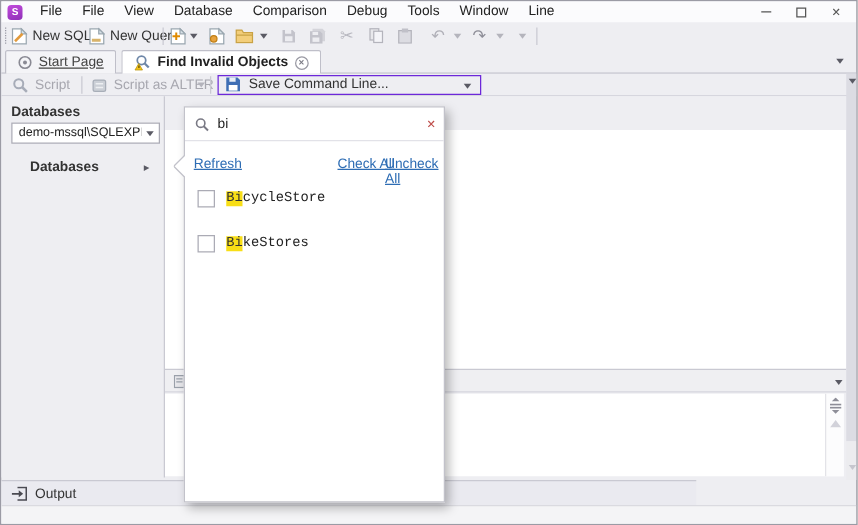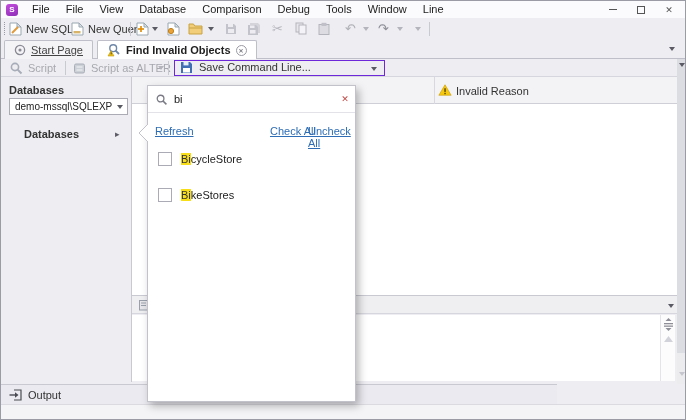--- a/index.html
+++ b/index.html
@@ -75,21 +75,21 @@
 
   
   .popup { left:146px; top:84px; width:209px; height:317px; background:#fff; border:1px solid #C2C2CA;
            box-shadow:3px 4px 8px rgba(0,0,0,0.28); z-index:100; }
   .search-row { left:0; top:0; width:207px; height:27px; border-bottom:1px solid #E2E2E8; display:flex; align-items:center; }
   .search-input { border:none; outline:none; flex:1; font-family:"Liberation Sans",sans-serif; font-size:11px; color:#222; height:20px; }
   .clear-x { width:20px; text-align:center; color:#BE4B48; font-size:9px; }
   .link { color:#2E6DB4; text-decoration:underline; }
   .db-row { position:absolute; left:0; width:207px; height:21px; display:flex; align-items:center; }
   .cbx { appearance:none; -webkit-appearance:none; width:14px; height:14px; border:1px solid #ABABB5; background:#fff; margin-left:10px; }
-  .db-label { margin-left:9px; color:#222; }
+  .db-label { margin-left:9px; color:#222;font-family:Liberation Mono, monospace; }
   .hl { background:#F8DE16; color:#333; }
   .wedge { position:absolute; left:-9px; top:38px; }
 
   svg { display:block; }
 </style>
 </head>
 <body>
 
 <div id="app">
 
@@ -260,31 +260,20 @@
       <span class="combo-text">demo-mssql\SQLEXPRESS</span>
       <span class="combo-btn">
           <span class="caret"></span>
         </span>
     </div>
     <div class="abs side-label" style="left:8px;top:51px;padding-left:15px;">Databases</div>
     <span class="abs chev" style="left:114px;top:52px;font-size:9px;">▸</span>
   </div>
 
   <div class="abs content">
-    <div class="abs grid-header">
-      <div class="abs col-div"></div>
-      <div class="abs" style="left:306px;top:6px;">
-        <svg width="14" height="14" viewBox="0 0 16 16">
-            <polygon points="8,2 15,14 1,14" fill="#F7C90E" stroke="#C79B00" stroke-width="0.7"></polygon>
-            <rect x="7.3" y="6" width="1.5" height="4.2" fill="#4A3B00"></rect>
-            <rect x="7.3" y="11.2" width="1.5" height="1.6" fill="#4A3B00"></rect>
-          </svg>
-      </div>
-      <div class="abs" style="left:324px;top:8px;color:#333;">Invalid Reason</div>
-    </div>
     <div class="abs grid-body"></div>
     <div class="abs panebar">
       <div class="abs" style="left:7px;top:4px;">
         <svg width="10" height="11" viewBox="0 0 10 11">
             <rect x="0.5" y="0.5" width="8" height="9.5" fill="#E6E6EA" stroke="#9AA0AA"></rect>
             <line x1="2" y1="3" x2="7" y2="3" stroke="#9AA0AA"></line>
             <line x1="2" y1="5.5" x2="7" y2="5.5" stroke="#9AA0AA"></line>
           </svg>
       </div>
       <span class="abs caret" style="left:536px;top:8px;"></span>

